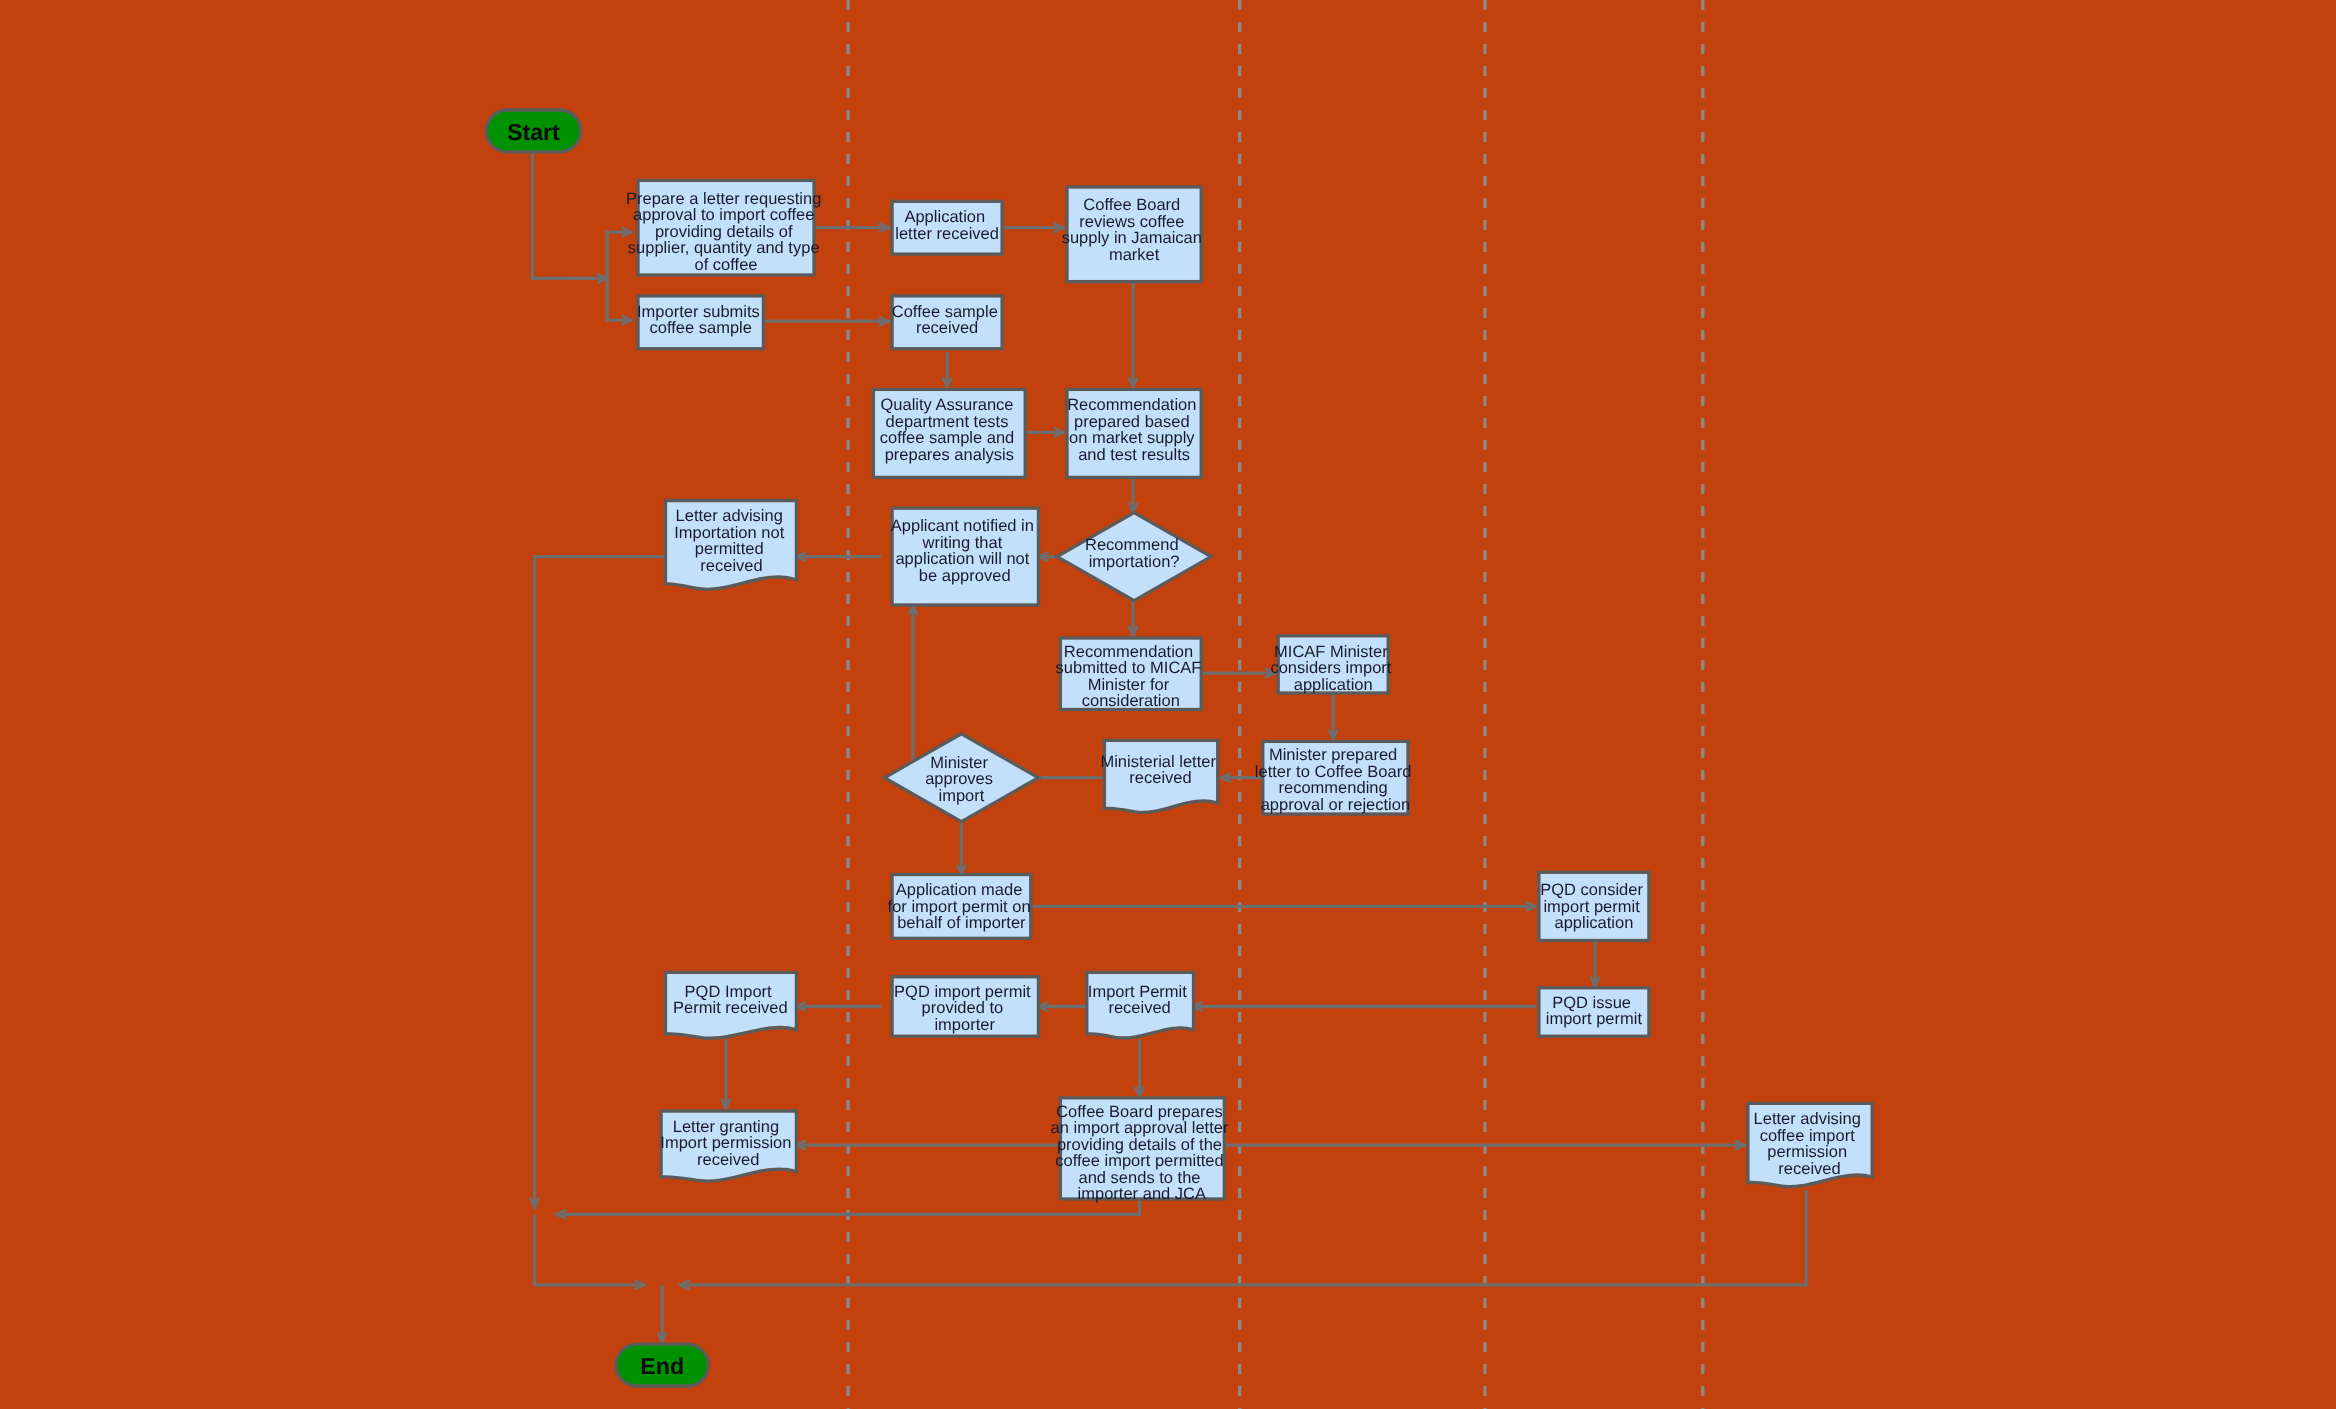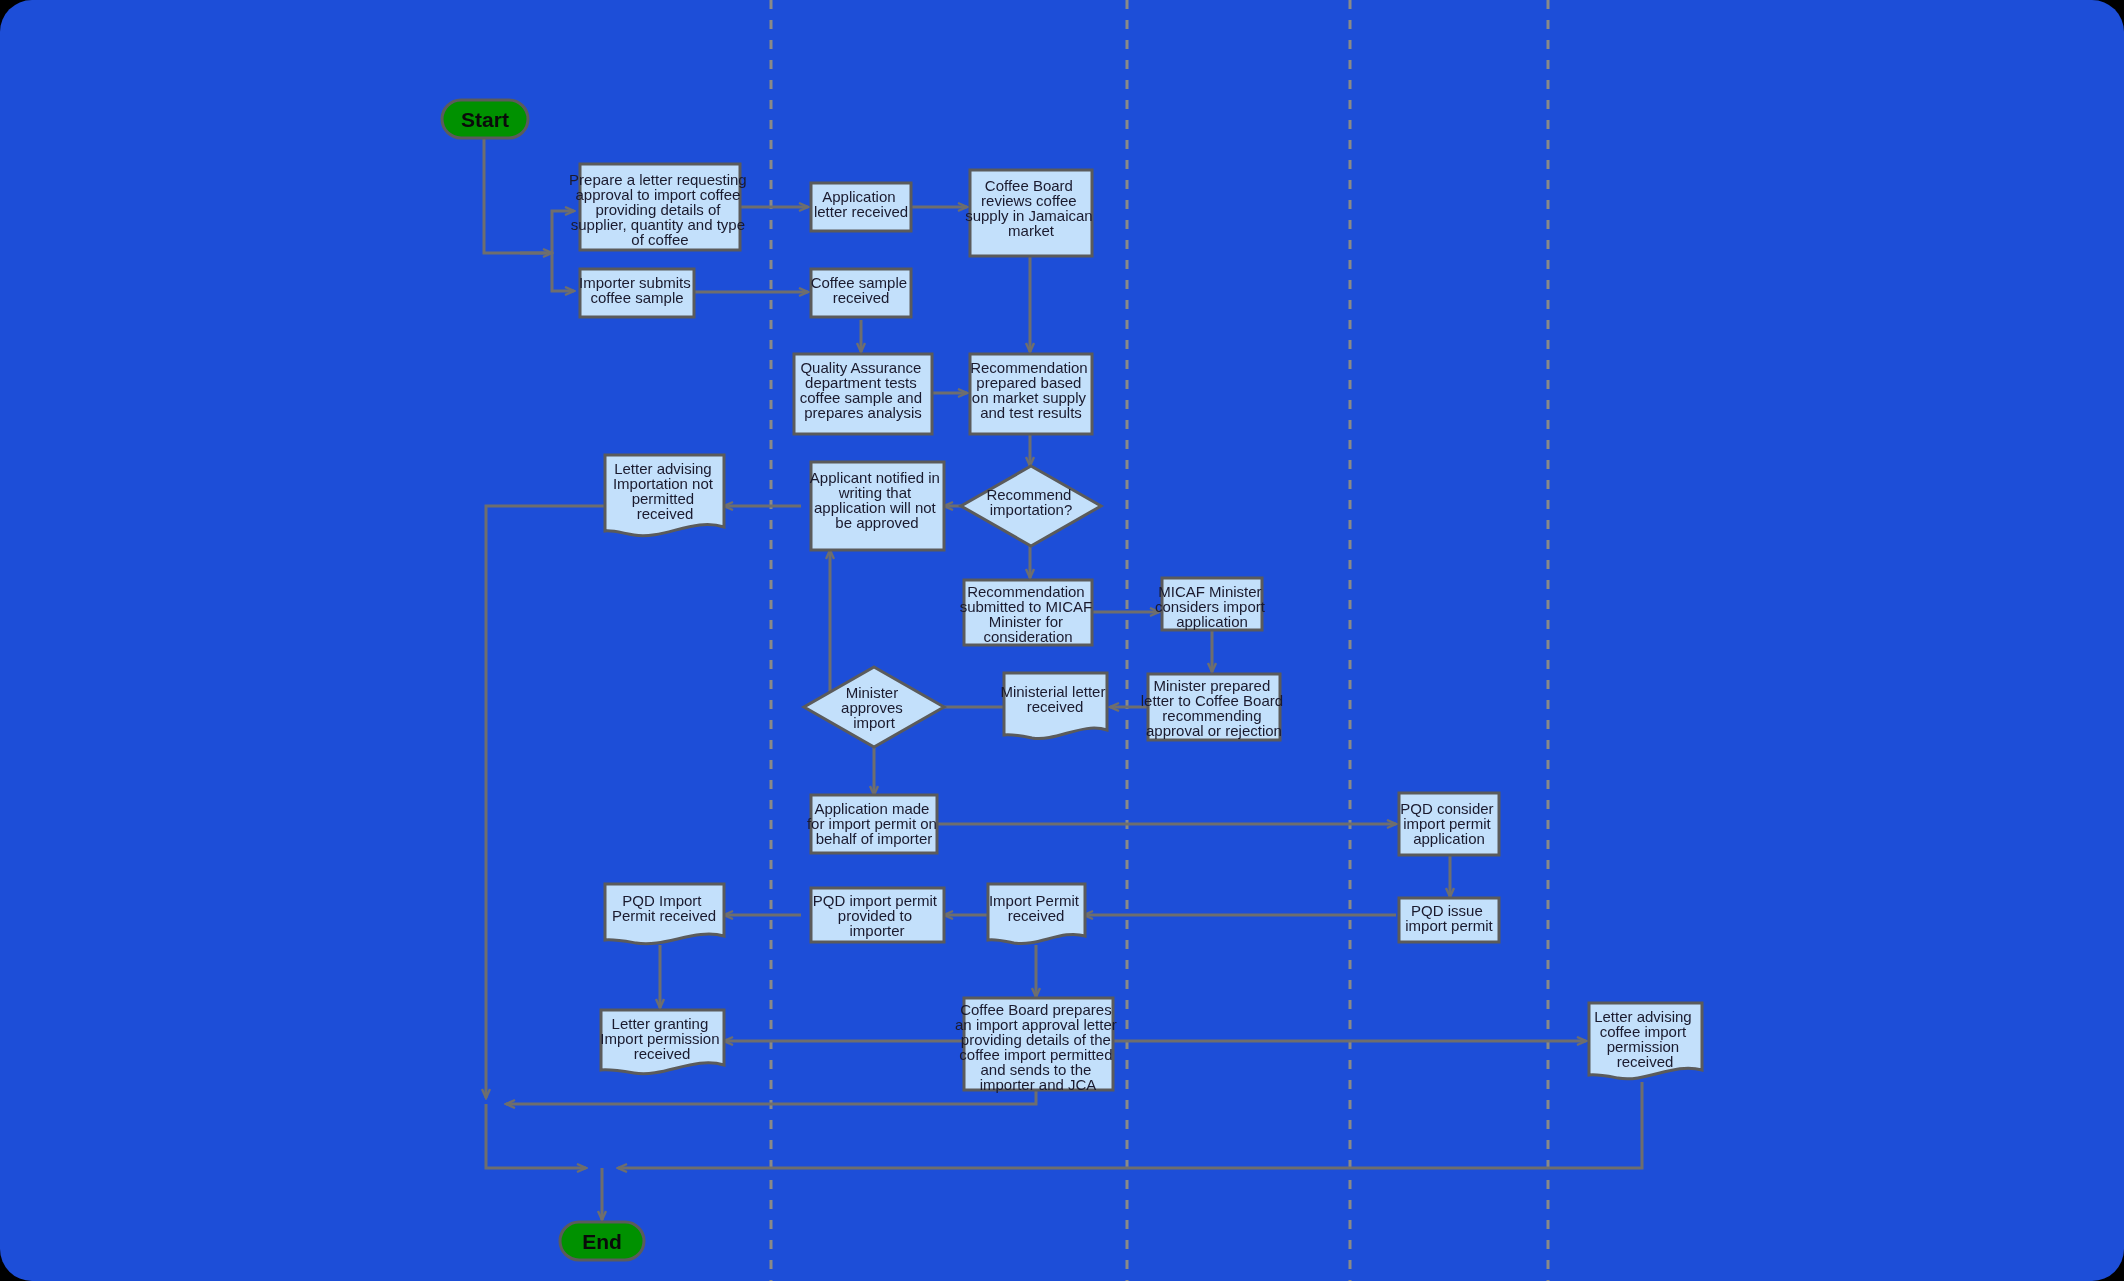--- a/index.html
+++ b/index.html
@@ -1,18 +1,18 @@
 <!DOCTYPE html>
 <html><head>
 <meta charset="utf-8">
 <style>
   html,body{margin:0;padding:0;background:#000;}
   body{width:2124px;height:1281px;overflow:hidden;
        font-family:"Liberation Sans","DejaVu Sans",sans-serif;}
-  #canvas{position:relative;width:2124px;height:1281px;background:#1d4ed8;border-radius:32px;}
+  #canvas{position:relative;width:2124px;height:1281px;background:#c2410c;}
   svg{position:absolute;top:0;left:0;width:2124px;height:1281px;}
   .nodeText{font-family:"Liberation Sans","DejaVu Sans",sans-serif;
             font-size:15px;fill:#1a1a2e;text-anchor:middle;}
   .termText{font-family:"Liberation Sans","DejaVu Sans",sans-serif;
             font-size:21px;font-weight:bold;fill:#0a0a0a;text-anchor:middle;}
   .procBox{fill:#c3e0fb;stroke:#5b5b5b;stroke-width:3;}
   .docShape{fill:#c3e0fb;stroke:#5b5b5b;stroke-width:3;}
   .decShape{fill:#c3e0fb;stroke:#5b5b5b;stroke-width:3;}
   .termShape{fill:#009100;stroke:#5b5b5b;stroke-width:3;}
   .edge{fill:none;stroke:#6e6e6e;stroke-width:3;}

